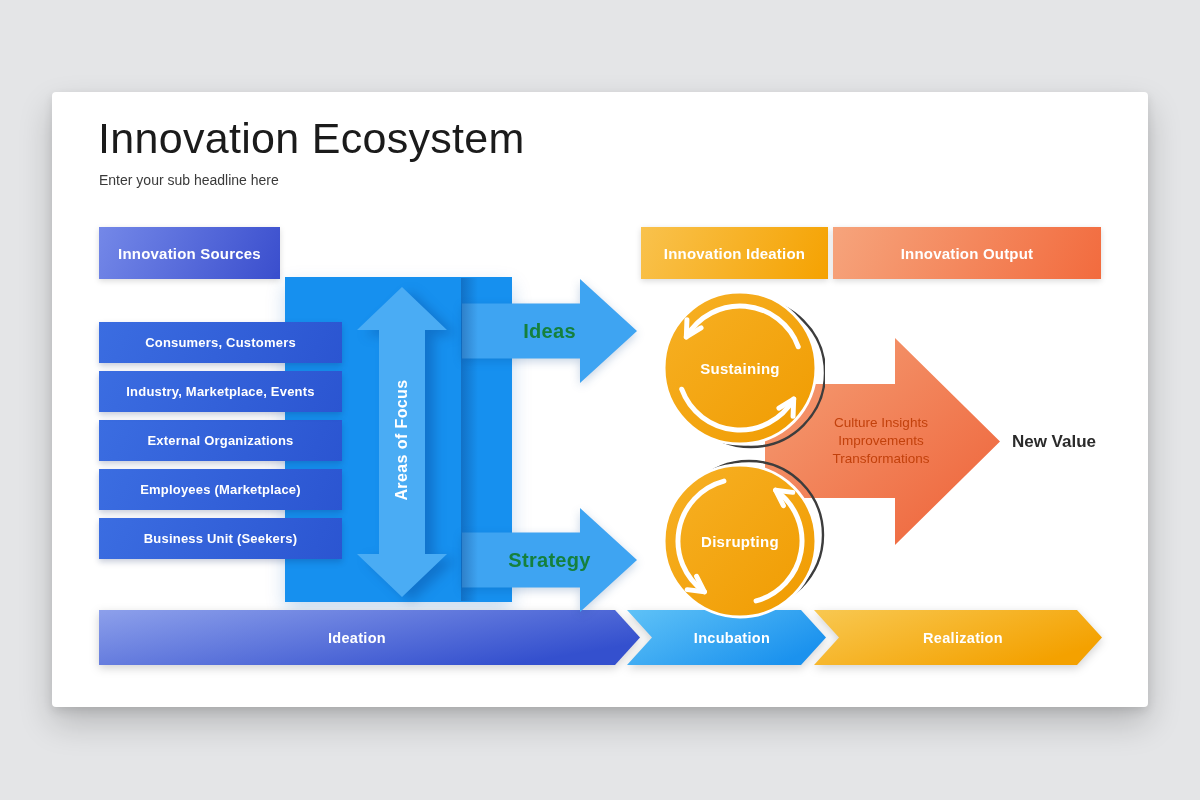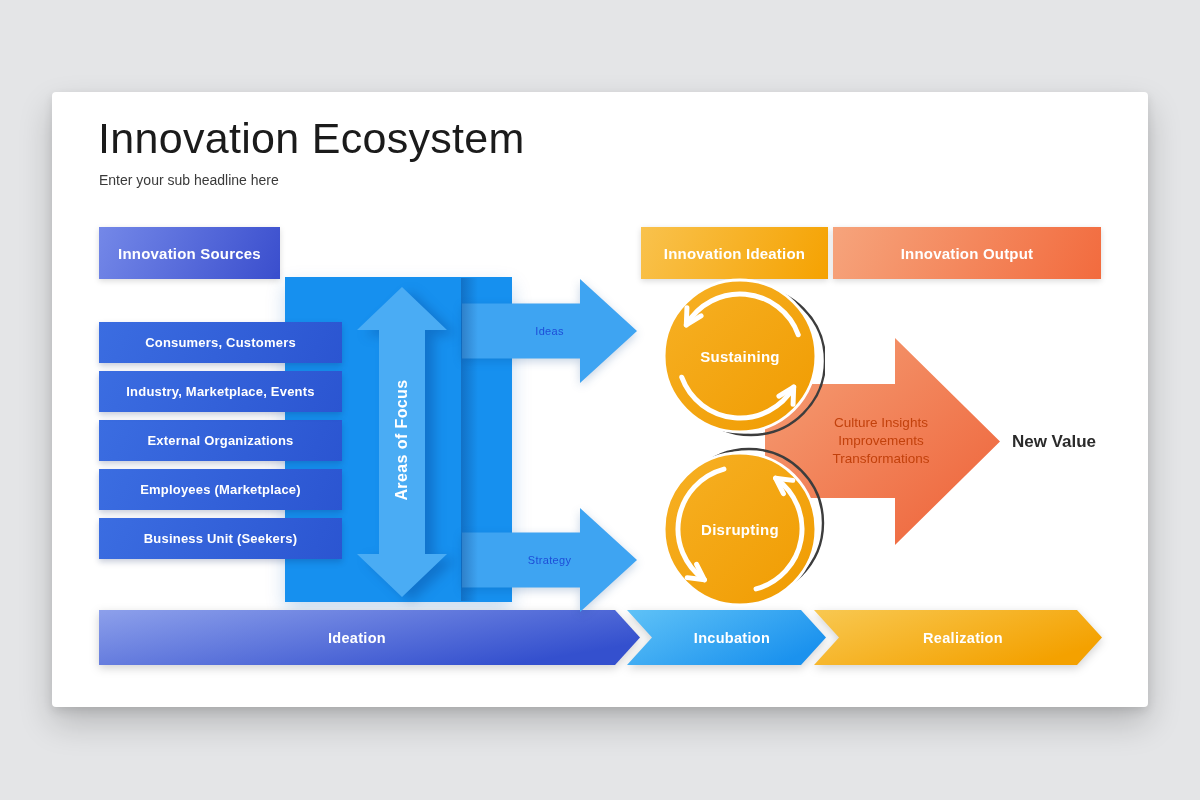--- a/index.html
+++ b/index.html
@@ -52,34 +52,34 @@
   }
   .panel-edge-shadow{
     left:409px;top:186px;width:17px;height:323px;z-index:5;pointer-events:none;
     background:linear-gradient(to right, rgba(8,40,100,.30), rgba(8,40,100,0));
   }
   .flow-arrow{left:410px;width:175px;height:104px;z-index:3;}
   .flow-arrow svg{display:block;filter:drop-shadow(0 3px 5px rgba(0,60,130,.22));}
   .flow-label{
     position:absolute;left:0;top:0;width:175px;height:104px;
     display:flex;align-items:center;justify-content:center;
-    color:#1d4ed8;font-size:11px;font-weight:normal;letter-spacing:.3px;
+    color:#15803d;font-size:20px;font-weight:bold;letter-spacing:.3px;
   }
   .fa-ideas{top:187px;} .fa-problems{top:302px;} .fa-strategy{top:416px;}
 
   .big-arrow{left:713px;top:246px;z-index:1;}
   .big-arrow-text{
     left:723px;top:322px;width:212px;z-index:2;text-align:center;
     color:#c2410c;font-size:13.5px;line-height:18px;font-weight:500;
   }
   .new-value{
     left:952px;top:340px;width:100px;text-align:center;
     color:#2b2b2b;font-size:17px;font-weight:bold;
   }
-  .cycle{width:170px;height:170px;z-index:3;}
+  .cycle{width:170px;height:170px;z-index:3;margin-top:12px;}
   .cycle-sustaining{left:603px;top:179px;}
   .cycle-disrupting{left:603px;top:352px;}
   .cycle-label{
     position:absolute;left:0;top:0;width:170px;height:170px;
     display:flex;align-items:center;justify-content:center;
     color:#fff;font-size:15px;font-weight:bold;letter-spacing:.3px;
   }
   .phase{top:518px;height:55px;z-index:2;}
   .phase svg{display:block;filter:drop-shadow(0 3px 5px rgba(0,0,0,.18));}
   .phase-label{

